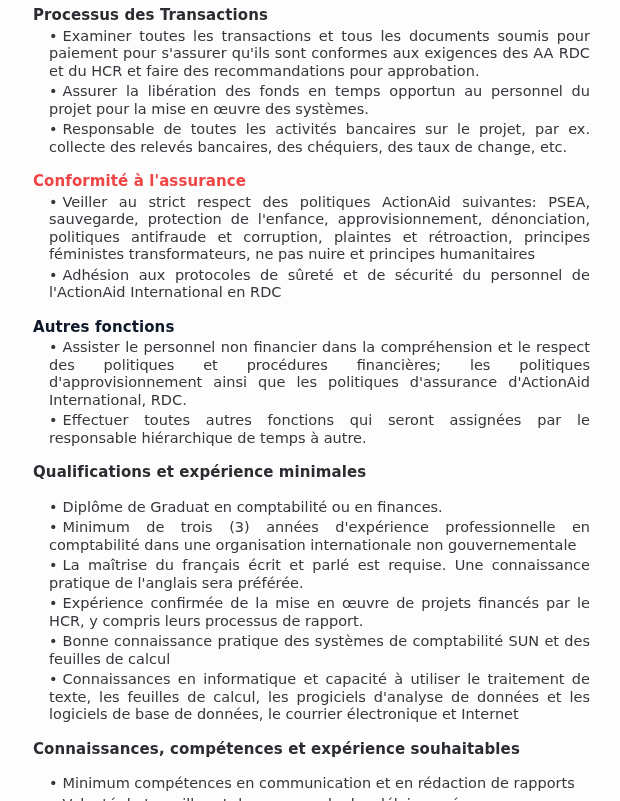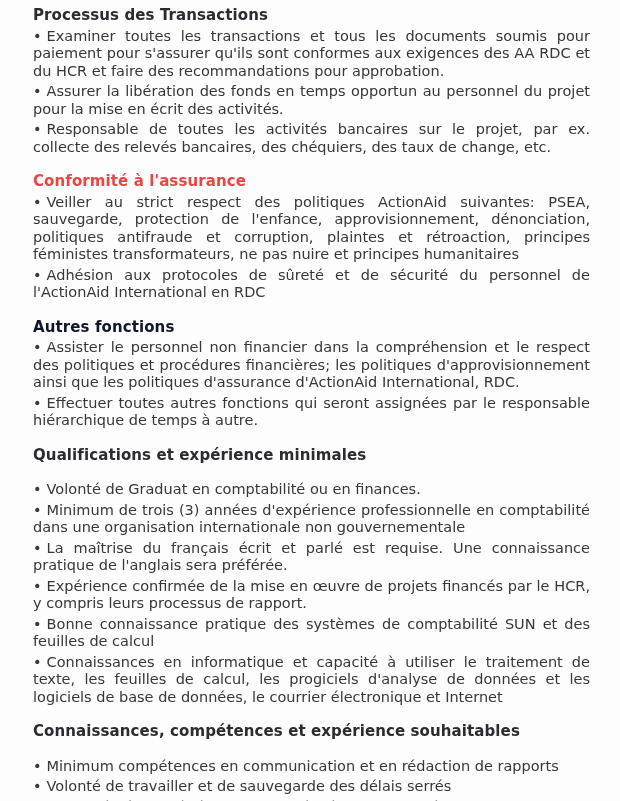--- a/index.html
+++ b/index.html
@@ -25,39 +25,39 @@
     font-size: 15px;
     font-weight: bold;
     color: #2b2b31;
     margin: 0;
     padding: 0;
     line-height: 17.5px;
     letter-spacing: 0.1px;
   }
   section.gap-after-heading .bullets { margin-top: 17px; }
   p.bullet {
-    margin: 3px 0 0 0;
+    margin: 3px 0 0 16px;
     padding: 0;
     text-align: justify;
   }
   .marker {
     display: inline;
     margin-right: 5px;
   }
 </style>
 </head>
 <body>
 
 <div class="page" style="background: rgb(253, 253, 253); color: rgb(54, 54, 60);">
 
   <section>
     <h2 class="heading" style="color: rgb(43, 43, 49);">Processus des Transactions</h2>
     <div class="bullets">
       <p class="bullet"><span class="marker">•</span><span>Examiner toutes les transactions et tous les documents soumis pour paiement pour s'assurer qu'ils sont conformes aux exigences des AA RDC et du HCR et faire des recommandations pour approbation.</span></p>
-      <p class="bullet"><span class="marker">•</span><span>Assurer la libération des fonds en temps opportun au personnel du projet pour la mise en écrit des activités.</span></p>
+      <p class="bullet"><span class="marker">•</span><span>Assurer la libération des fonds en temps opportun au personnel du projet pour la mise en œuvre des systèmes.</span></p>
       <p class="bullet"><span class="marker">•</span><span>Responsable de toutes les activités bancaires sur le projet, par ex. collecte des relevés bancaires, des chéquiers, des taux de change, etc.</span></p>
     </div>
   </section>
 
   <section>
     <h2 class="heading" style="color: #ef4444;">Conformité à l'assurance</h2>
     <div class="bullets">
       <p class="bullet"><span class="marker">•</span><span>Veiller au strict respect des politiques ActionAid suivantes: PSEA, sauvegarde, protection de l'enfance, approvisionnement, dénonciation, politiques antifraude et corruption, plaintes et rétroaction, principes féministes transformateurs, ne pas nuire et principes humanitaires</span></p>
       <p class="bullet"><span class="marker">•</span><span>Adhésion aux protocoles de sûreté et de sécurité du personnel de l'ActionAid International en RDC</span></p>
     </div>
@@ -67,21 +67,21 @@
     <h2 class="heading" style="color: #0f172a;">Autres fonctions</h2>
     <div class="bullets">
       <p class="bullet"><span class="marker">•</span><span>Assister le personnel non financier dans la compréhension et le respect des politiques et procédures financières; les politiques d'approvisionnement ainsi que les politiques d'assurance d'ActionAid International, RDC.</span></p>
       <p class="bullet"><span class="marker">•</span><span>Effectuer toutes autres fonctions qui seront assignées par le responsable hiérarchique de temps à autre.</span></p>
     </div>
   </section>
 
   <section class="gap-after-heading">
     <h2 class="heading" style="color: rgb(43, 43, 49);">Qualifications et expérience minimales</h2>
     <div class="bullets">
-      <p class="bullet"><span class="marker">•</span><span>Volonté de Graduat en comptabilité ou en finances.</span></p>
+      <p class="bullet"><span class="marker">•</span><span>Diplôme de Graduat en comptabilité ou en finances.</span></p>
       <p class="bullet"><span class="marker">•</span><span>Minimum de trois (3) années d'expérience professionnelle en comptabilité dans une organisation internationale non gouvernementale</span></p>
       <p class="bullet"><span class="marker">•</span><span>La maîtrise du français écrit et parlé est requise. Une connaissance pratique de l'anglais sera préférée.</span></p>
       <p class="bullet"><span class="marker">•</span><span>Expérience confirmée de la mise en œuvre de projets financés par le HCR, y compris leurs processus de rapport.</span></p>
       <p class="bullet"><span class="marker">•</span><span>Bonne connaissance pratique des systèmes de comptabilité SUN et des feuilles de calcul</span></p>
       <p class="bullet"><span class="marker">•</span><span>Connaissances en informatique et capacité à utiliser le traitement de texte, les feuilles de calcul, les progiciels d'analyse de données et les logiciels de base de données, le courrier électronique et Internet</span></p>
     </div>
   </section>
 
   <section class="gap-after-heading">
     <h2 class="heading" style="color: rgb(43, 43, 49);">Connaissances, compétences et expérience souhaitables</h2>

